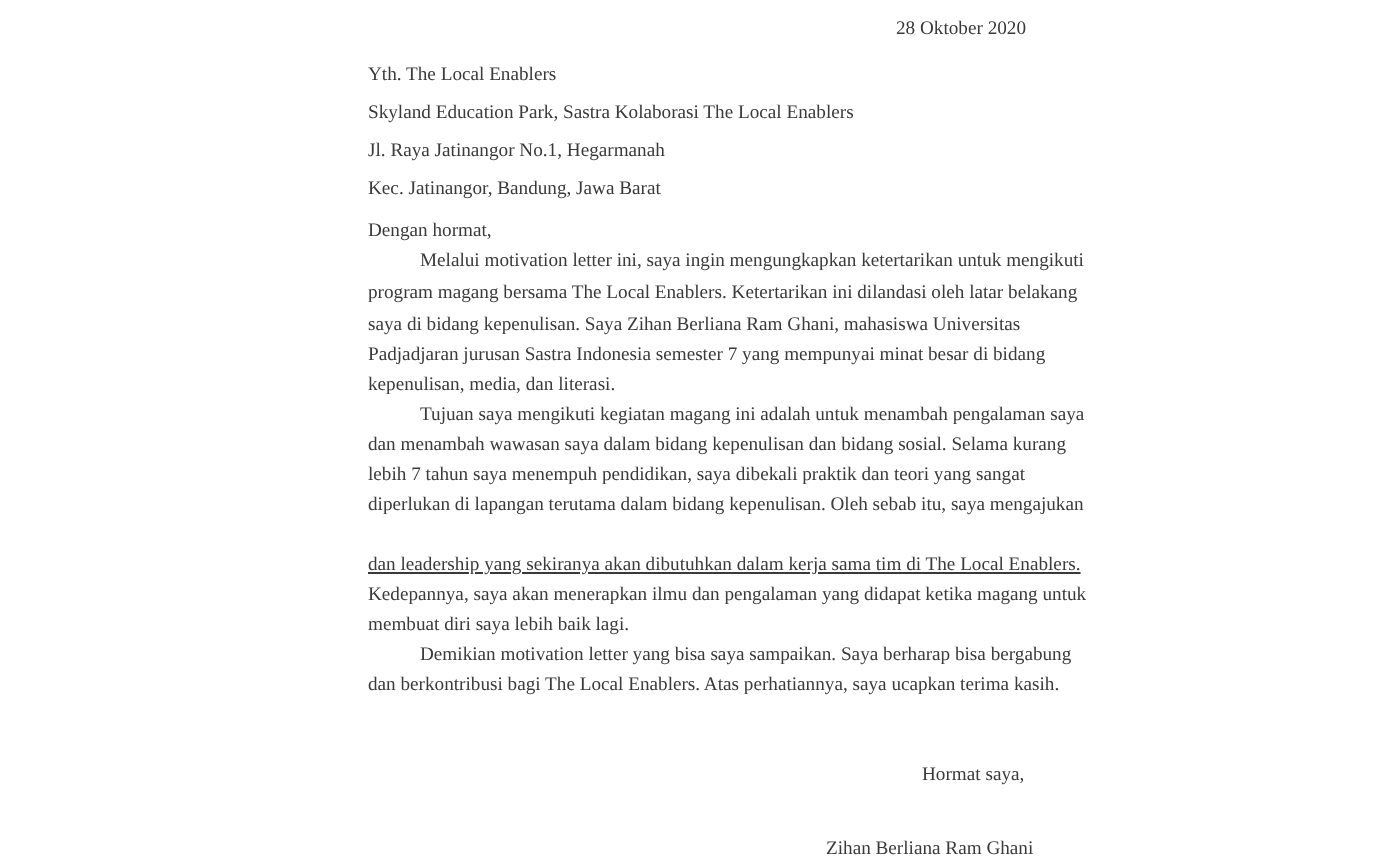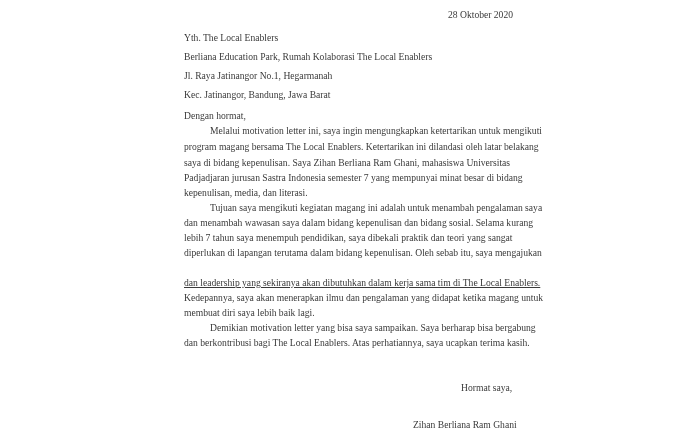--- a/index.html
+++ b/index.html
@@ -8,21 +8,21 @@
   .page { position:absolute; left:0; top:0; width:696px; height:408px; background:#fff; }
   .line { position:absolute; font-size:9.6px; white-space:nowrap; line-height:12px; }
 </style>
 </head>
 <body>
 
 <div class="page">
   <div class="line" style="left:448px;top:9px;">28 Oktober 2020</div>
 
   <div class="line" style="left:184px;top:32px;">Yth. The Local Enablers</div>
-  <div class="line" style="left:184px;top:51px;">Berliana Education Park, Rumah Kolaborasi The Local Enablers</div>
+  <div class="line" style="left:184px;top:51px;">Skyland Education Park, Sastra Kolaborasi The Local Enablers</div>
   <div class="line" style="left:184px;top:70px;">Jl. Raya Jatinangor No.1, Hegarmanah</div>
   <div class="line" style="left:184px;top:89px;">Kec. Jatinangor, Bandung, Jawa Barat</div>
 
   <div class="line" style="left:184px;top:110px;">Dengan hormat,</div>
 
   <div class="line" style="left:210px;top:125px;">Melalui motivation letter ini, saya ingin mengungkapkan ketertarikan untuk mengikuti</div>
   <div class="line" style="left:184px;top:141px;text-align:right;">program magang bersama The Local Enablers. Ketertarikan ini dilandasi oleh latar belakang</div>
   <div class="line" style="left:184px;top:157px;">saya di bidang kepenulisan. Saya Zihan Berliana Ram Ghani, mahasiswa Universitas</div>
   <div class="line" style="left:184px;top:172px;">Padjadjaran jurusan Sastra Indonesia semester 7 yang mempunyai minat besar di bidang</div>
   <div class="line" style="left:184px;top:187px;">kepenulisan, media, dan literasi.</div>

